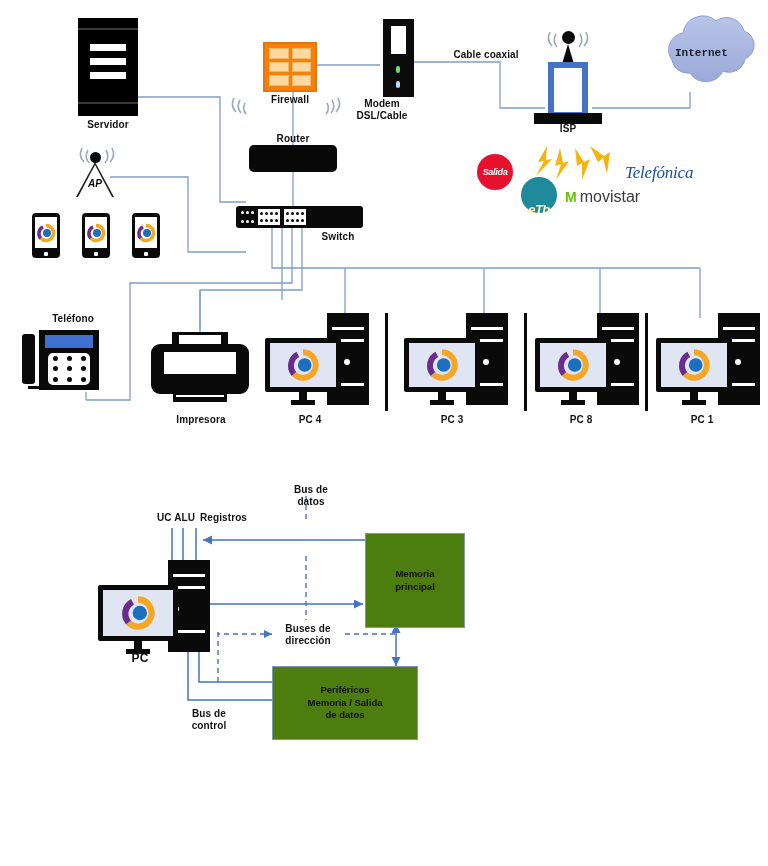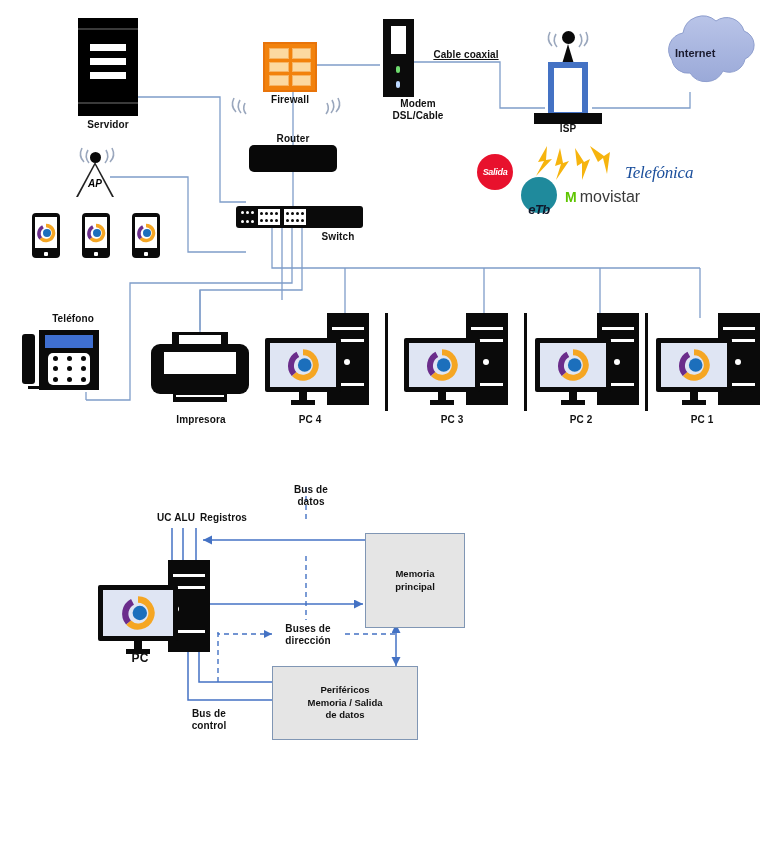--- a/index.html
+++ b/index.html
@@ -86,31 +86,31 @@
   .pc .mon{position:absolute;background:#0a0a0a;border-radius:2px;}
   .pc .mon .scr{position:absolute;left:5px;right:5px;top:5px;bottom:5px;background:#dfe5f3;
      display:flex;align-items:center;justify-content:center;}
   .pc .neck{position:absolute;background:#0a0a0a;}
   .pc .foot{position:absolute;background:#0a0a0a;}
 
   
   .logo{position:relative;display:block;}
 
   
-  .archbox{position:absolute;border:1.5px solid #8096b4;background:#e5e5e5;
+  .archbox{position:absolute;border:1.5px solid #8096b4;background:#4d7c0f;
      display:flex;align-items:center;justify-content:center;text-align:center;
      font-weight:bold;font-size:9.5px;line-height:1.35;color:#111;white-space:pre-line;}
 
   
   .claro{position:absolute;border-radius:50%;background:#e8112d;
      display:flex;align-items:center;justify-content:center;}
   .claro span{color:#fff;font-weight:bold;font-size:9px;font-style:italic;letter-spacing:-.3px;}
   .etb{position:absolute;border-radius:50%;background:#1f8a9c;
      display:flex;align-items:center;justify-content:center;}
-  .etb span{color:#0f172a;font-weight:bold;font-size:13px;font-style:italic;letter-spacing:-.6px;margin-top:28px;}
+  .etb span{color:#fef9c3;font-weight:bold;font-size:13px;font-style:italic;letter-spacing:-.6px;margin-top:28px;}
   .movistar{position:absolute;display:flex;align-items:center;gap:3px;}
   .movistar .m{color:#5ec500;font-weight:bold;font-size:14px;line-height:1;}
   .movistar .t{color:#3a3a3a;font-size:16px;}
   .telefonica{position:absolute;color:#1b4f9c;font-size:17px;
      font-family:"Liberation Serif","DejaVu Serif",serif;font-style:italic;letter-spacing:-.2px;}
 </style>
 </head>
 <body>
 
 <svg class="svgwrap" viewBox="0 0 768 866">
@@ -269,31 +269,31 @@
       <i></i>
   </div>
 </div>
 <div class="lbl" style="left:305px;top:231px;width:66px;">Switch</div>
 
 <div class="modem" style="left:383px;top:19px;width:31px;height:78px;">
   <div class="panel" style="left:8px;top:7px;width:15px;height:28px;"></div>
   <div class="led" style="left:13px;top:47px;background:#6fdc6f;"></div>
   <div class="led" style="left:13px;top:62px;background:#bcd9ff;"></div>
 </div>
-<div class="lbl" style="left:382px;top:98px;width:72px;">Modem
+<div class="lbl" style="left:346px;top:98px;width:72px;">Modem
 DSL/Cable</div>
-<div class="lbl" style="left:426px;top:49px;width:80px;text-decoration:underline;">Cable coaxial</div>
+<div class="lbl" style="left:446px;top:49px;width:80px;">Cable coaxial</div>
 
 <div class="dot-ant" style="left:562px;top:31px;"></div>
 <div class="isp-mast" style="left:562px;top:44px;"></div>
 <div class="isp-frame" style="left:548px;top:62px;width:40px;height:56px;"></div>
 <div class="isp-base" style="left:534px;top:113px;width:68px;height:11px;"></div>
 <div class="lbl" style="left:538px;top:123px;width:60px;">ISP</div>
 
-<div class="cloud-txt" style="left:675px;top:47px;">Internet</div>
+<div class="cloud-txt" style="left:675px;top:47px;font-family:Liberation Mono, monospace;">Internet</div>
 
 <div class="claro" style="left:477px;top:154px;width:36px;height:36px;">
   <span>Salida</span>
 </div>
 <div class="etb" style="left:521px;top:177px;width:36px;height:36px;">
   <span>eTb</span>
 </div>
 <div class="movistar" style="left:565px;top:188px;">
   <span class="m">M</span>
   <span class="t">movistar</span>
@@ -420,21 +420,21 @@
       <svg class="logo" width="34" height="34" viewBox="0 0 40 40">
         <path d="M20 5 a15 15 0 1 1 -10.6 25.6" fill="none" stroke="#f5a623" stroke-width="7"></path>
         <path d="M9.4 30.6 a15 15 0 0 1 4.5 -23" fill="none" stroke="#6b2d8b" stroke-width="7"></path>
         <circle cx="22" cy="20" r="8" fill="#1c6fbc"></circle>
       </svg>
     </div>
   </div>
   <div class="neck" style="left:34px;top:79px;width:8px;height:8px;"></div>
   <div class="foot" style="left:26px;top:87px;width:24px;height:5px;"></div>
 </div>
-<div class="lbl" style="left:551px;top:414px;width:60px;">PC 2</div>
+<div class="lbl" style="left:551px;top:414px;width:60px;">PC 8</div>
 
 <div class="pc" style="left:656px;top:313px;width:112px;height:100px;">
   <div class="tower" style="left:62px;top:0;width:42px;height:92px;">
     <div class="tb" style="top:14px;"></div>
       <div class="tb" style="top:26px;"></div>
     <div class="pw" style="left:17px;top:46px;"></div>
     <div class="tb" style="top:70px;"></div>
   </div>
   <div class="mon" style="left:0;top:25px;width:76px;height:54px;">
     <div class="scr">

